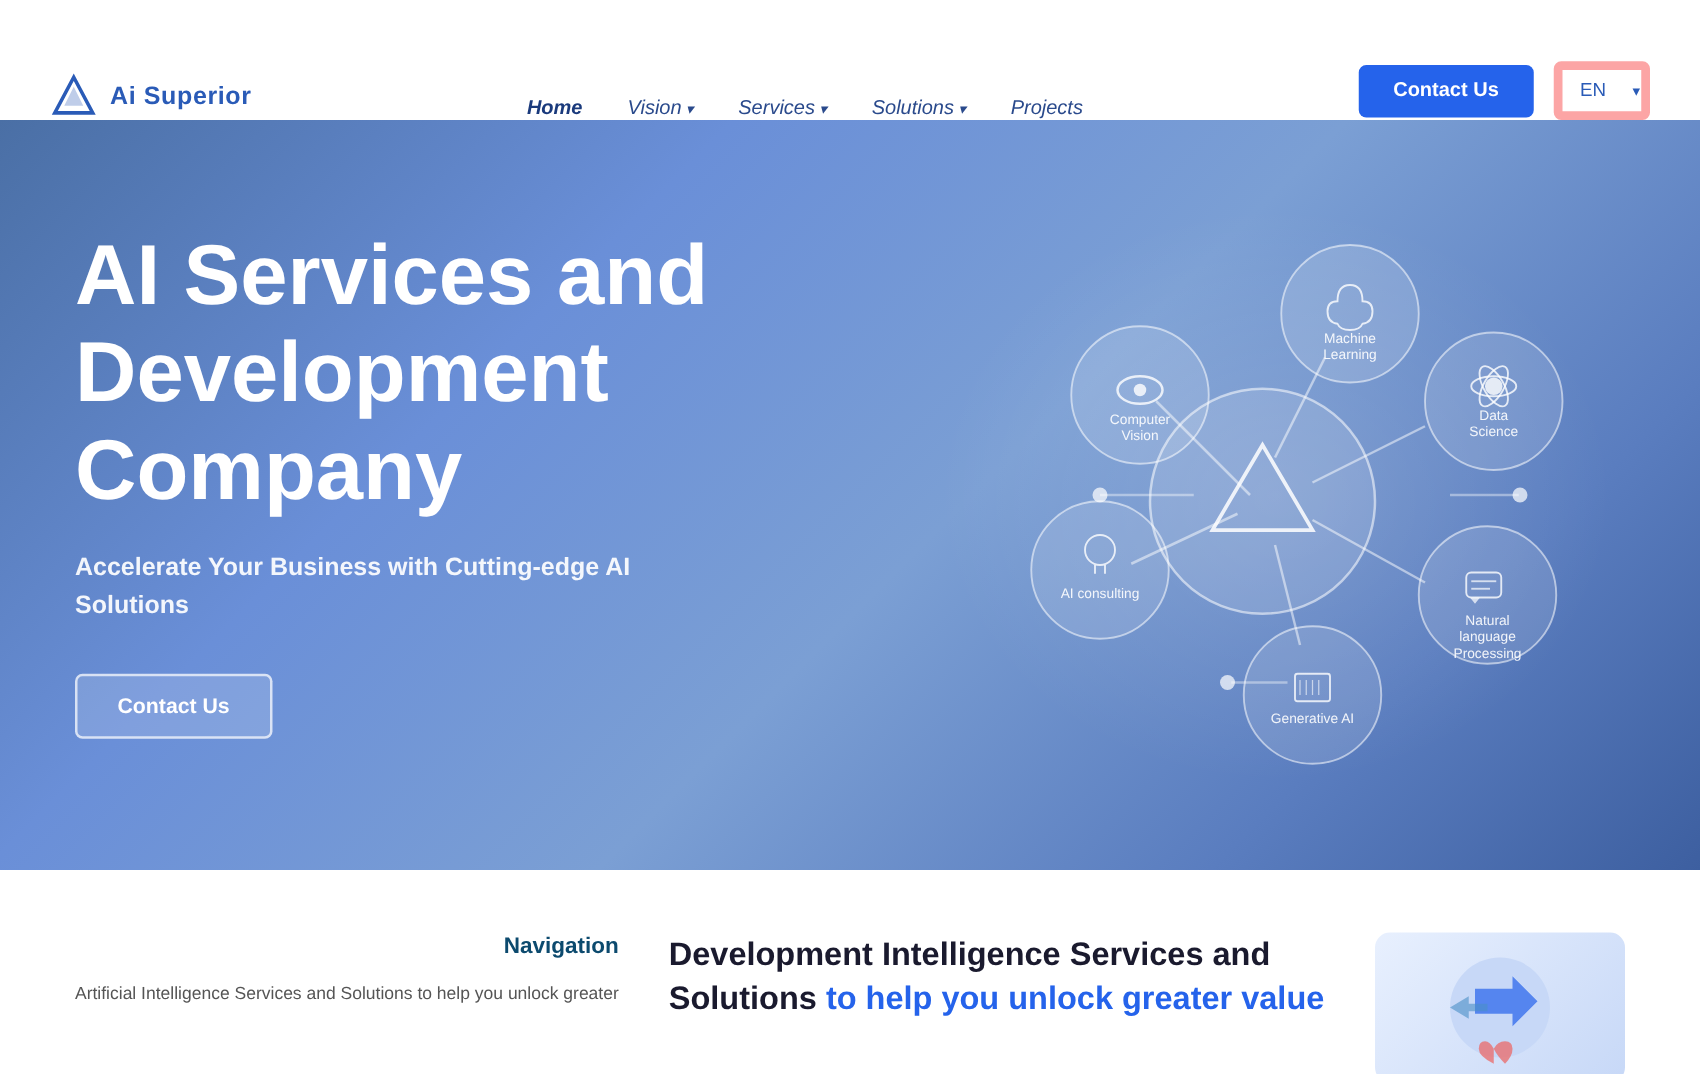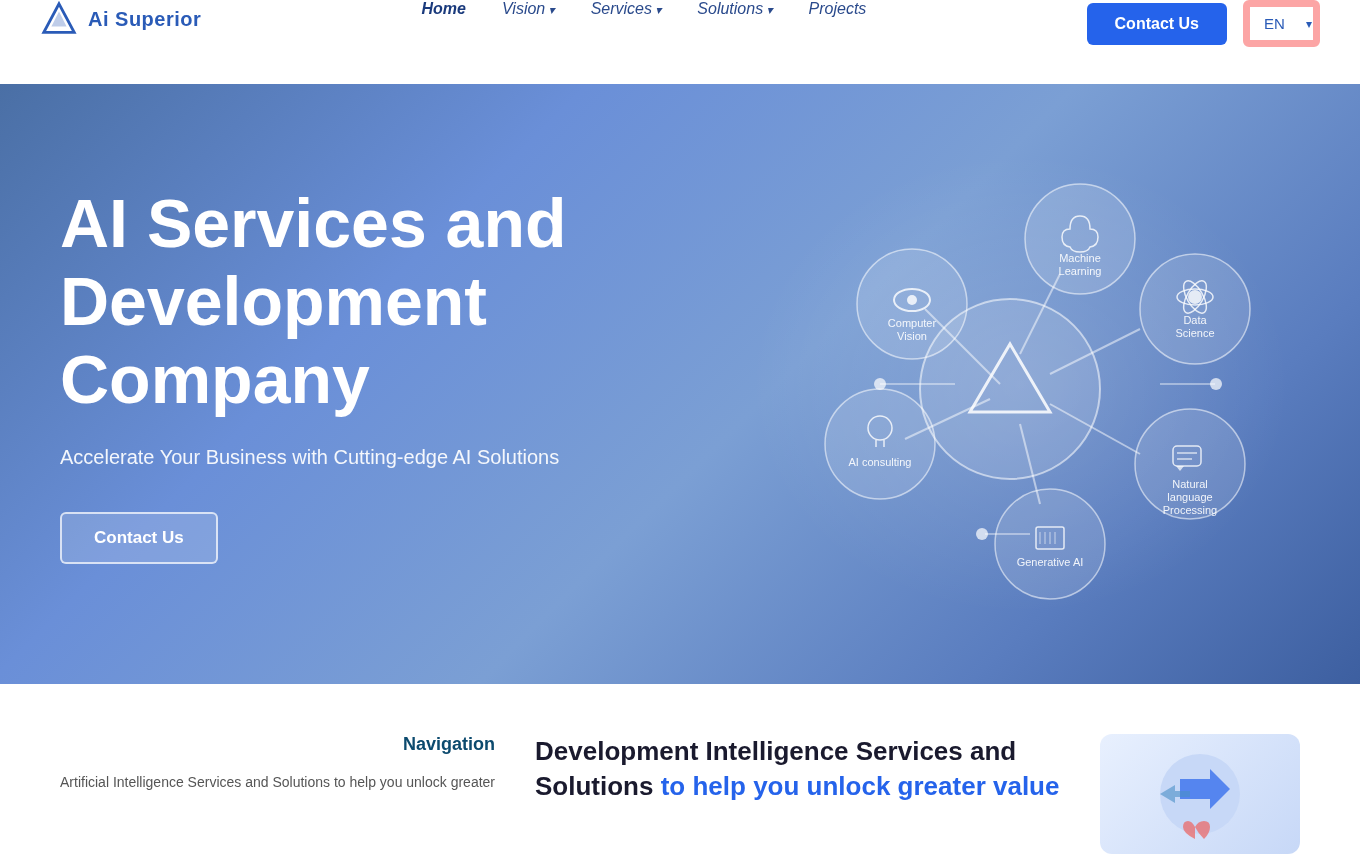--- a/index.html
+++ b/index.html
@@ -3,24 +3,24 @@
   <meta charset="utf-8">
   <style>
     * { margin: 0; padding: 0; box-sizing: border-box; }
     body { font-family: 'Segoe UI', Arial, sans-serif; background: #fff; width: 1360px; min-height: 859px; overflow-x: hidden; }
 
     
     .navbar {
       position: relative;
       z-index: 10;
       display: flex;
-      align-items: flex-start;
+      align-items: flex-end;
       justify-content: space-between;
       padding: 0 40px;
-      height: 84px;
+      height: 96px;
       background: rgba(255,255,255,0.12);
       backdrop-filter: blur(2px);
     }
     .logo-area {
       display: flex;
       align-items: center;
       gap: 10px;
     }
     .logo-icon {
       width: 38px;
@@ -111,21 +111,21 @@
     }
     .hero-title {
       font-size: 68px;
       font-weight: 800;
       line-height: 1.15;
       margin-bottom: 24px;
       color: #fff;
     }
     .hero-subtitle {
       font-size: 20px;
-      font-weight: 400;
+      font-weight: 700;
       color: rgba(255,255,255,0.92);
       margin-bottom: 40px;
       line-height: 1.5;
     }
     .hero-cta {
       background: rgba(255,255,255,0.15);
       border: 2px solid rgba(255,255,255,0.7);
       color: #fff;
       border-radius: 6px;
       padding: 14px 32px;

